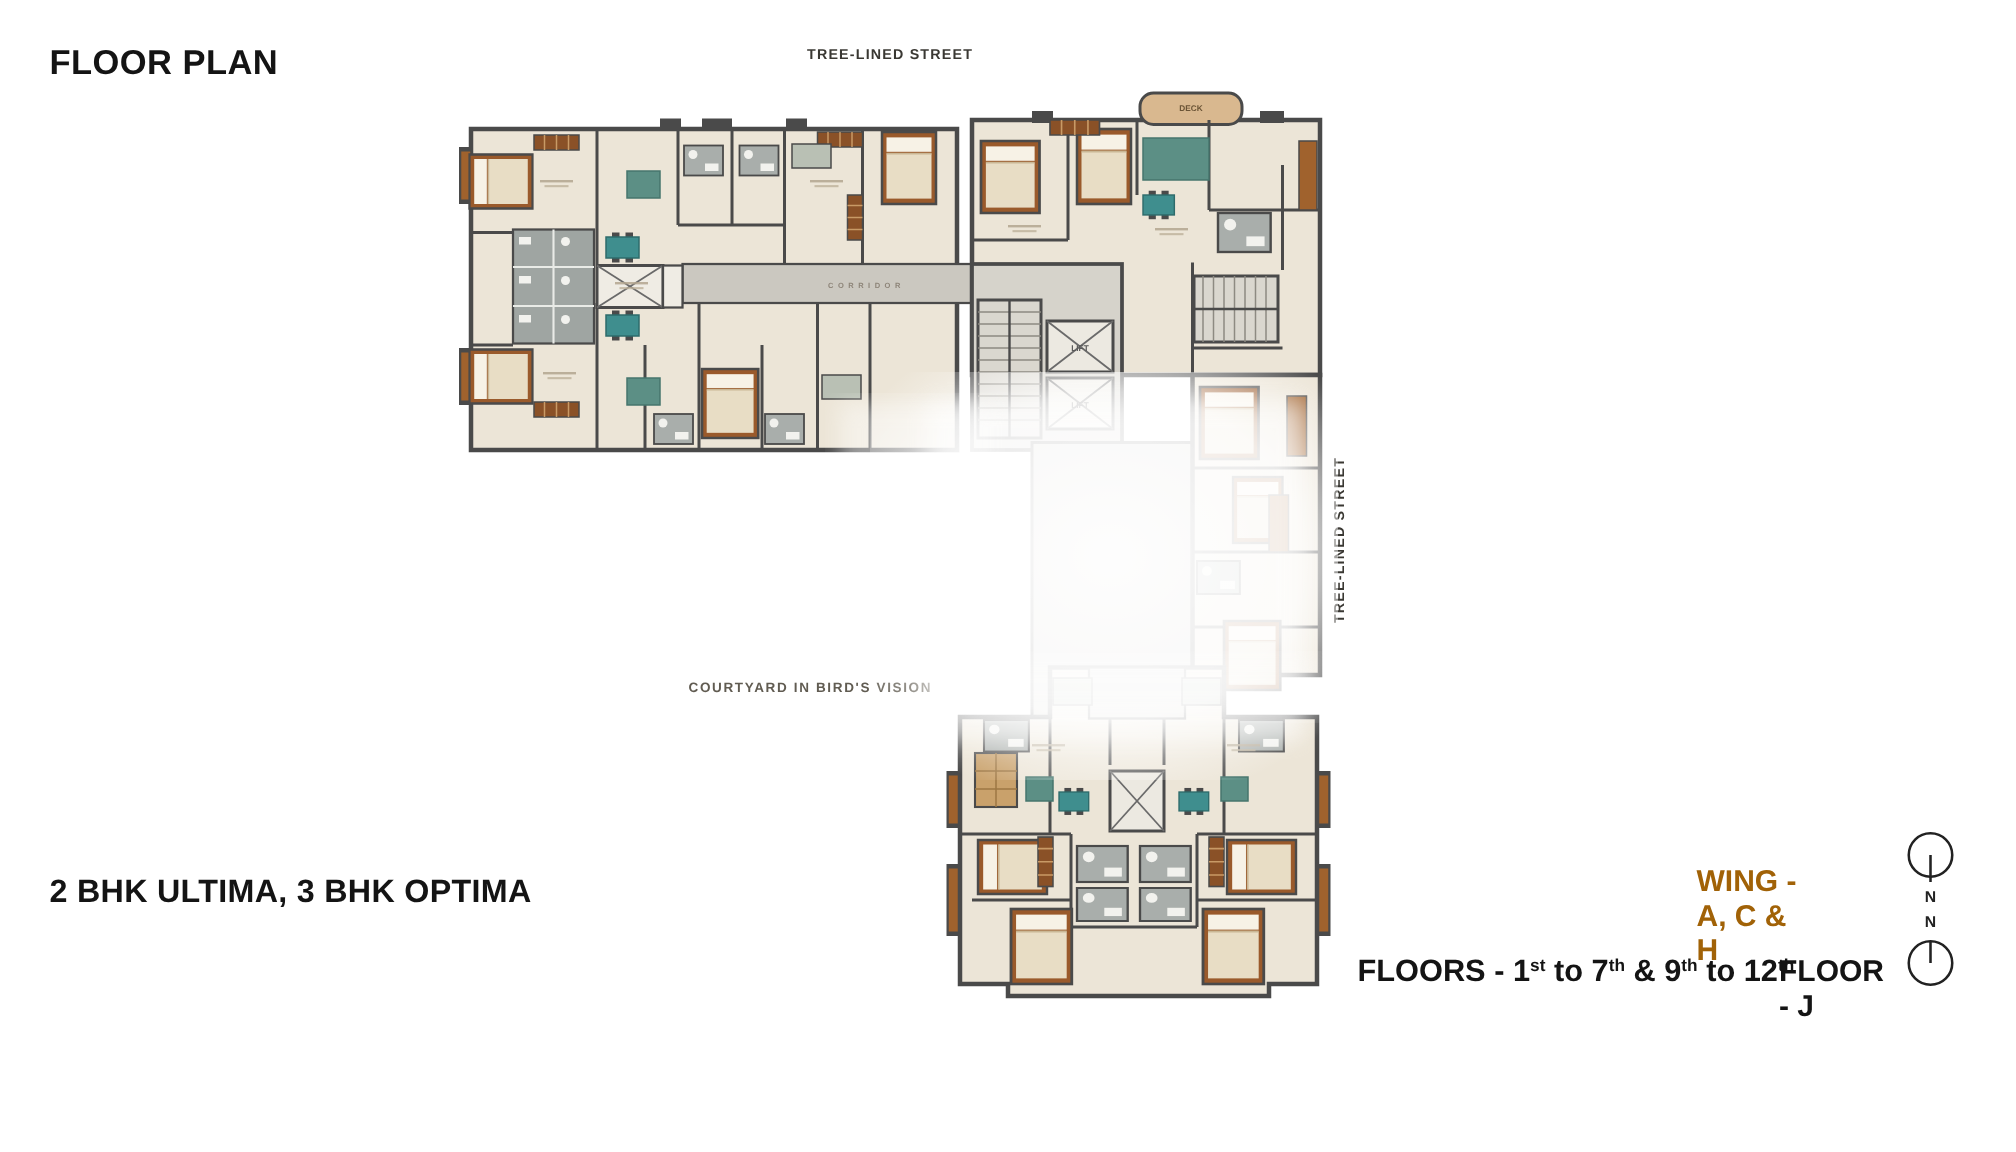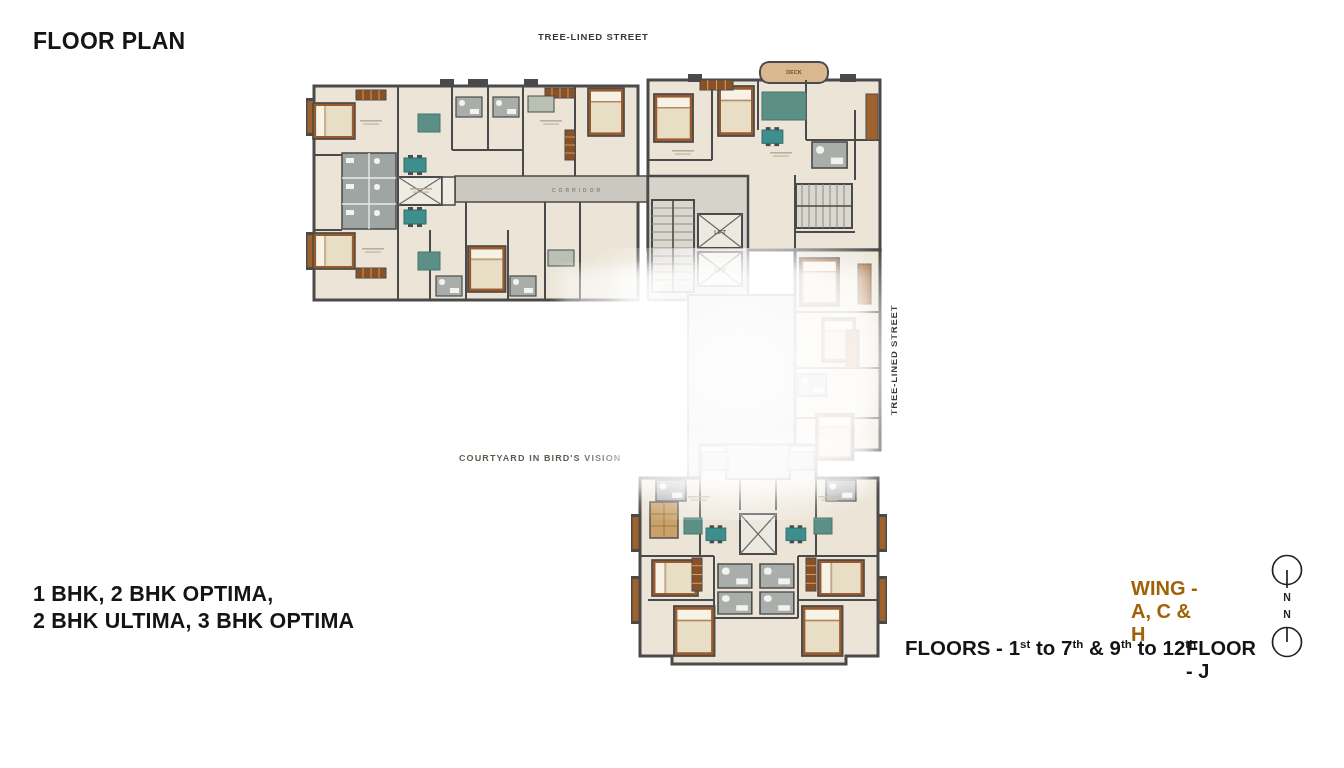--- a/index.html
+++ b/index.html
@@ -34,21 +34,20 @@
 <body>
 
 <div id="stage">
 
   <div class="abs page-title">FLOOR PLAN</div>
   <div class="abs street-top">TREE-LINED STREET</div>
   <div class="abs street-right">TREE-LINED STREET</div>
   <div class="abs courtyard">COURTYARD IN BIRD'S VISION</div>
 
   <div class="abs legend">
-    <div>1 BHK, 2 BHK OPTIMA,</div>
     <div>2 BHK ULTIMA, 3 BHK OPTIMA</div>
   </div>
 
   <div class="abs wing-ach">WING - A, C &amp; H</div>
   <div class="abs floors">FLOORS - 1<sup>st</sup> to 7<sup>th</sup> &amp; 9<sup>th</sup> to 12<sup>th</sup></div>
   <div class="abs wing-j">FLOOR - J</div>
 
   <svg class="compass" style="left:1269px; top:548px;" viewBox="0 0 36 58">
     <circle cx="18" cy="22" r="14.5" fill="none" stroke="#222" stroke-width="1.7"></circle>
     <line x1="18" y1="22" x2="18" y2="40" stroke="#222" stroke-width="1.7"></line>

